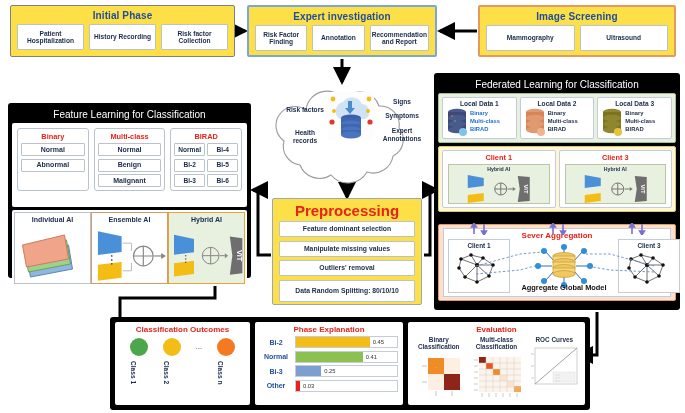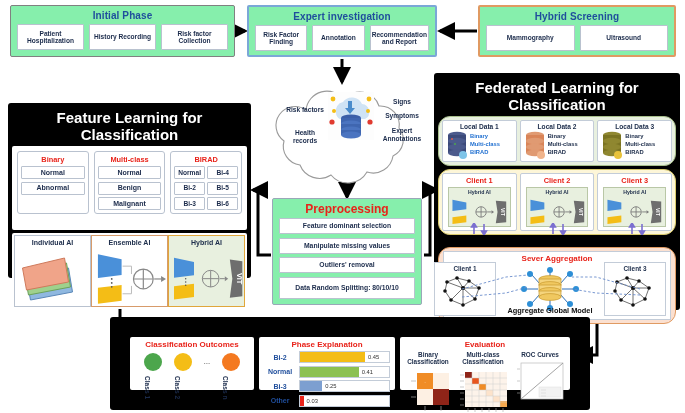--- a/index.html
+++ b/index.html
@@ -9,21 +9,21 @@
     font-family: "Liberation Sans", sans-serif;
     position: relative;
     overflow: hidden;
   }
   #stage { position: absolute; inset: 0; }
 
   .abs { position: absolute; }
 
   
   .panel {
-    background: #86efac;
+    background: #fde047;
     border: 1.5px solid #9aa7b8;
     border-radius: 2px;
   }
   .panel-title {
     text-align: center;
     font-weight: bold;
     color: #1f4e9c;
     font-size: 10px;
     letter-spacing: .1px;
   }
@@ -48,21 +48,21 @@
   .toprow { display: flex; gap: 5px; padding: 0 6px; margin-top: 3px; }
   .toprow .chip { flex: 1; height: 26px; }
 
   
   .blackframe {
     background: #000;
     border-radius: 3px;
     padding: 4px;
   }
   .blackframe .hdr {
-    color: #fff; font-weight: bold; font-size: 15px;
+    color: #fff; font-weight: normal; font-size: 10px;
     text-align: center; padding: 2px 0 3px;
   }
   .blackframe .inner { background: #fff; border-radius: 2px; }
 
   
   #central-learning { left: 8px; top: 103px; width: 243px; height: 175px; }
 
   .cl-classes { display: flex; gap: 5px; padding: 5px; }
   .cls-card { border: 1px solid #b9c2cf; border-radius: 3px; padding: 3px; flex: 1; background: #fff; }
   .cls-head { color: #e8231a; font-weight: bold; font-size: 7.4px; text-align: center; margin-bottom: 2px; }
@@ -81,45 +81,45 @@
   .cl-outer-tint { background: #dde5f2; border-radius: 2px; }
 
   
   #cloud { left: 262px; top: 88px; width: 175px; height: 105px; }
   #cloud svg.cloudshape { position: absolute; left: 0; top: 0; }
   .cloud-lbl { position: absolute; font-size: 6.6px; font-weight: bold; color: #1b2b4b; text-align: center; line-height: 1.15; }
   .cloud-title { position: absolute; left: 0; right: 0; bottom: 17px; text-align: center; color: #e8521a; font-weight: bold; font-size: 9px; line-height: 1.2; }
 
   
   #preproc { left: 272px; top: 198px; width: 150px; height: 107px; border: 1.5px solid #9aa7b8; }
-  #preproc .t { color: #e8231a; font-weight: bold; font-size: 12px; text-align: center; padding: 3px 0 2px; }
+  #preproc .t { color: #e8231a; font-weight: bold; font-size: 15px; text-align: center; padding: 3px 0 2px; }
   #preproc .chip { height: 16px; margin: 0 6px 3.5px; font-size: 6.8px; }
   #preproc .chip.tall { height: 22px; }
 
   
   #federated { left: 434px; top: 73px; width: 246px; height: 237px; }
-  .fl-sec { border: 1.5px solid #b9c2cf; border-radius: 12px; margin: 0 3px 3px; display: flex; gap: 3px; padding: 3px; }
+  .fl-sec { border: 1.5px solid #b9c2cf; border-radius: 2px; margin: 0 3px 3px; display: flex; gap: 3px; padding: 3px; }
   .fl-sec.tint1 { background: #e8f0df; border-color: #a8bf8c; }
   .fl-sec.tint2 { background: #fdf6d8; border-color: #d8c96a; }
   .fl-sec.tint3 { background: #fbe0d0; border-color: #e09a62; display: block; }
   .fl-card { flex: 1; background: #fff; border: 1px solid #c3ccd8; border-radius: 2px; padding: 2px; }
   .fl-card .ct { font-size: 6.6px; font-weight: bold; color: #20304d; text-align: center; }
   .fl-card .ct.red { color: #e8231a; font-size: 7.4px; }
   .ld-body { display: flex; align-items: center; gap: 2px; padding: 1px 1px 0; }
   .ld-labels { font-size: 5.8px; font-weight: bold; line-height: 1.35; text-align: left; }
   .ld-labels .b { color: #1f6fd0; }
   .ld-labels .k { color: #20304d; }
 
   .client-ai { background: #e8f0df; border: 1px solid #b9c7a6; margin: 2px 3px 1px; height: 40px; position: relative; }
   .client-ai .cl-t { font-size: 5.2px; font-weight: bold; color: #20304d; text-align: center; padding-top: 1px; }
   .client-ai svg { position: absolute; left: 0; top: 8px; width: 100%; height: 31px; }
 
   .agg-title { color: #e8231a; font-weight: bold; font-size: 8px; text-align: center; }
   .agg-sub { color: #111; font-weight: bold; font-size: 7.4px; text-align: center; }
-  .agg-row { display: flex; align-items: center; justify-content: flex-end; }
+  .agg-row { display: flex; align-items: center; justify-content: space-between; }
   .agg-node { width: 62px; height: 54px; background: #fff; border: 1px solid #c3ccd8; }
   .agg-node .nt { font-size: 6.4px; font-weight: bold; color: #20304d; text-align: center; padding-top: 2px; }
 
   
   #bottom { left: 110px; top: 317px; width: 480px; height: 93px; }
   .bsec { background: #fff; border-radius: 2px; }
   .bt { color: #e8231a; font-weight: bold; font-size: 8px; text-align: center; padding-top: 3px; }
 
   .circ { border-radius: 50%; }
   .vlabel { font-size: 6.6px; font-weight: bold; color: #1b2b4b; writing-mode: vertical-rl; }
@@ -178,21 +178,21 @@
   <div class="abs panel" id="expert-box">
     <div class="panel-title" style="padding-top:4px">Expert investigation</div>
     <div class="toprow">
       <div class="chip">Risk Factor Finding</div>
       <div class="chip">Annotation</div>
       <div class="chip">Recommendation and Report</div>
     </div>
   </div>
 
   <div class="abs panel" id="screening-box">
-    <div class="panel-title" style="padding-top:4px">Hybrid Screening</div>
+    <div class="panel-title" style="padding-top:4px">Image Screening</div>
     <div class="toprow">
       <div class="chip">Mammography</div>
       <div class="chip">Ultrasound</div>
     </div>
   </div>
 
   <div class="abs blackframe" id="central-learning">
     <div class="hdr">Feature Learning for Classification</div>
     <div class="inner" style="height:84px">
       <div class="cl-classes">
@@ -381,36 +381,20 @@
             <circle cx="37" cy="16" r="6" fill="none" stroke="#777" stroke-width="1"></circle>
             <path d="M31,16 H43 M37,10 V22" stroke="#777" stroke-width="1"></path>
             <path d="M44,16 H49" stroke="#777" stroke-width="1"></path>
               <polygon points="49,14 52,16 49,18" fill="#777"></polygon>
             <polygon points="54,3 66,4 66,28 54,29 56,16" fill="#6e6e6e"></polygon>
             <text x="60" y="16" fill="#fff" font-size="6" font-weight="bold" text-anchor="middle" font-family="Liberation Sans, sans-serif" transform="rotate(90 60 16)">ViT</text>
           </svg>
         </div>
       </div>
       <div class="fl-card">
-        <div class="ct red">Client 2</div>
-        <div class="client-ai">
-          <div class="cl-t">Hybrid AI</div>
-          <svg viewBox="0 0 70 31">
-            <polygon points="4,2 20,5 20,13 4,15" fill="#4a90d9"></polygon>
-            <polygon points="4,22 20,20 20,28 4,30" fill="#f4bd16"></polygon>
-            <circle cx="37" cy="16" r="6" fill="none" stroke="#777" stroke-width="1"></circle>
-            <path d="M31,16 H43 M37,10 V22" stroke="#777" stroke-width="1"></path>
-            <path d="M44,16 H49" stroke="#777" stroke-width="1"></path>
-              <polygon points="49,14 52,16 49,18" fill="#777"></polygon>
-            <polygon points="54,3 66,4 66,28 54,29 56,16" fill="#6e6e6e"></polygon>
-            <text x="60" y="16" fill="#fff" font-size="6" font-weight="bold" text-anchor="middle" font-family="Liberation Sans, sans-serif" transform="rotate(90 60 16)">ViT</text>
-          </svg>
-        </div>
-      </div>
-      <div class="fl-card">
         <div class="ct red">Client 3</div>
         <div class="client-ai">
           <div class="cl-t">Hybrid AI</div>
           <svg viewBox="0 0 70 31">
             <polygon points="4,2 20,5 20,13 4,15" fill="#4a90d9"></polygon>
             <polygon points="4,22 20,20 20,28 4,30" fill="#f4bd16"></polygon>
             <circle cx="37" cy="16" r="6" fill="none" stroke="#777" stroke-width="1"></circle>
             <path d="M31,16 H43 M37,10 V22" stroke="#777" stroke-width="1"></path>
             <path d="M44,16 H49" stroke="#777" stroke-width="1"></path>
               <polygon points="49,14 52,16 49,18" fill="#777"></polygon>
@@ -515,21 +499,21 @@
                   <circle cx="10" cy="19" r="1.8"></circle>
                   <circle cx="28" cy="16" r="2"></circle>
               </g>
             </svg>
           </div>
         </div>
       </div>
     </div>
   </div>
 
-  <div class="abs blackframe" id="bottom" style="padding:20px;display:flex;gap:5px">
+  <div class="abs blackframe" id="bottom" style="padding:5px;display:flex;gap:5px">
 
     <div class="bsec" style="width:135px;position:relative">
       <div class="bt">Classification Outcomes</div>
       <div style="display:flex;justify-content:space-around;align-items:center;padding:4px 8px 0;position:relative">
         <div style="text-align:center">
           <div class="circ" style="width:18px;height:18px;background:#4ca64c;margin:0 auto"></div>
           <div class="vlabel" style="margin-top:2px;height:30px">Class 1</div>
         </div>
         <div style="text-align:center">
           <div class="circ" style="width:18px;height:18px;background:#f4bd16;margin:0 auto"></div>

